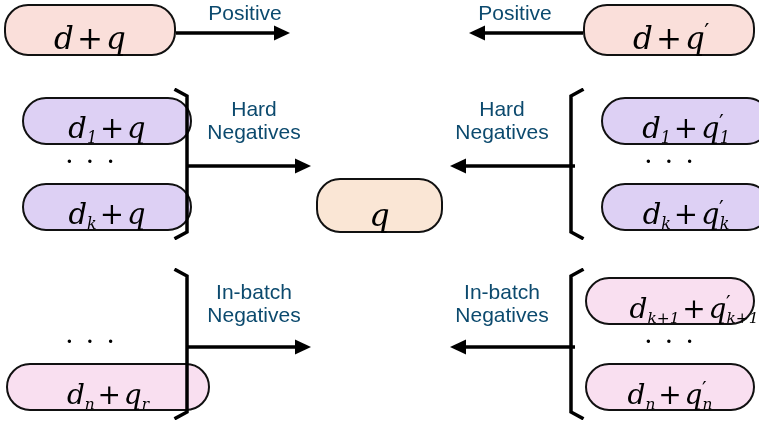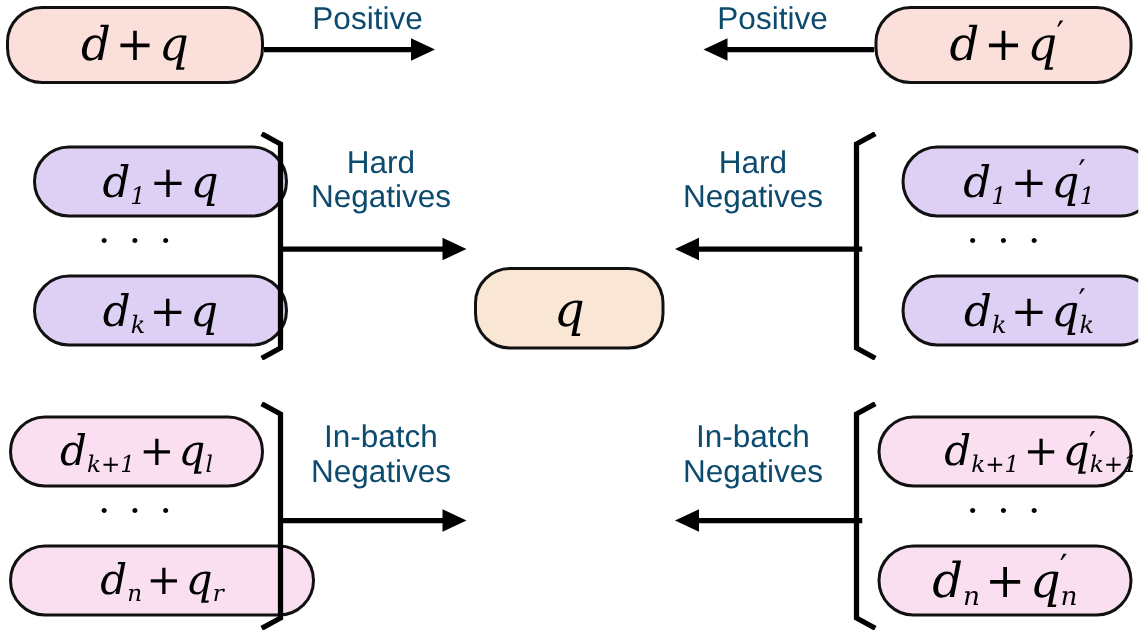--- a/index.html
+++ b/index.html
@@ -16,21 +16,21 @@
     overflow: hidden;
   }
 
   
   .nodebox {
     position: absolute;
     box-sizing: border-box;
     border: 2px solid #111111;
     border-radius: 24px;
     display: flex;
-    align-items: center;
+    align-items: flex-end;
     justify-content: center;
     font-family: "DejaVu Serif", "Liberation Serif", serif;
     font-style: italic;
     color: #000000;
     white-space: nowrap;
     line-height: 1;
   }
   .nodebox .math { display: inline-block; }
 
   .c-positive { background: #fadfda; }
@@ -129,23 +129,20 @@
   <div class="edgelabel" style="left:192px; top:98px; width:124px;">Hard
 Negatives</div>
 
   <div class="arrow" style="left:186px; top:155px;">
     <svg width="126" height="22" viewBox="0 0 126 22">
       <line x1="0" y1="11" x2="111" y2="11" stroke="#000" stroke-width="3.5"></line>
       <polygon points="109,3.5 125,11 109,18.5" fill="#000"></polygon>
     </svg>
   </div>
 
-  <div class="nodebox c-inbatch" style="left:6px; top:277px; width:170px; height:48px; font-size:28px;">
-    <span class="math">d<sub>k+1</sub><span class="op">+</span>q<sub>l</sub></span>
-  </div>
 
   <div class="dots" style="left:6px; top:328px; width:170px;">· · ·</div>
 
   <div class="nodebox c-inbatch" style="left:6px; top:363px; width:204px; height:48px; font-size:28px;">
     <span class="math">d<sub>n</sub><span class="op">+</span>q<sub>r</sub></span>
   </div>
 
   <div class="bracket" style="left:172px; top:268px;">
     <svg width="20" height="152" viewBox="0 0 20 152">
       <path d="M 4 2 L 15 8 L 15 144 L 4 150" fill="none" stroke="#000" stroke-width="3.5" stroke-linecap="square" stroke-linejoin="miter"></path>
@@ -204,21 +201,21 @@
       <polygon points="17,3.5 1,11 17,18.5" fill="#000"></polygon>
     </svg>
   </div>
 
   <div class="nodebox c-inbatch" style="left:585px; top:277px; width:170px; height:48px; font-size:28px;padding-left:48px;">
     <span class="math">d<sub>k+1</sub><span class="op">+</span><span class="qwrap">q<span class="pr">′</span></span><sub>k+1</sub></span>
   </div>
 
   <div class="dots" style="left:585px; top:328px; width:170px;">· · ·</div>
 
-  <div class="nodebox c-inbatch" style="left:585px; top:363px; width:170px; height:48px; font-size:32px;">
+  <div class="nodebox c-inbatch" style="left:585px; top:363px; width:170px; height:48px; font-size:28px;">
     <span class="math">d<sub>n</sub><span class="op">+</span><span class="qwrap">q<span class="pr">′</span></span><sub>n</sub></span>
   </div>
 
   <div class="bracket" style="left:566px; top:268px;">
     <svg width="20" height="152" viewBox="0 0 20 152">
       <path d="M 16 2 L 5 8 L 5 144 L 16 150" fill="none" stroke="#000" stroke-width="3.5" stroke-linecap="square" stroke-linejoin="miter"></path>
     </svg>
   </div>
 
   <div class="edgelabel" style="left:440px; top:281px; width:124px;">In-batch

